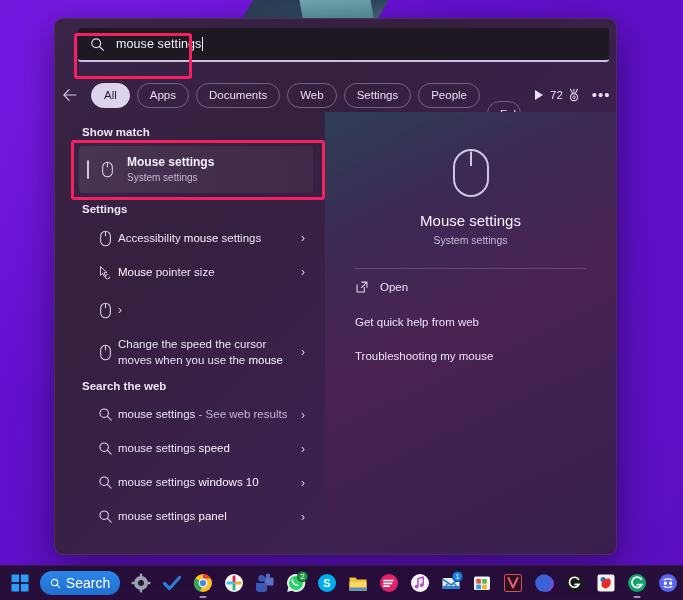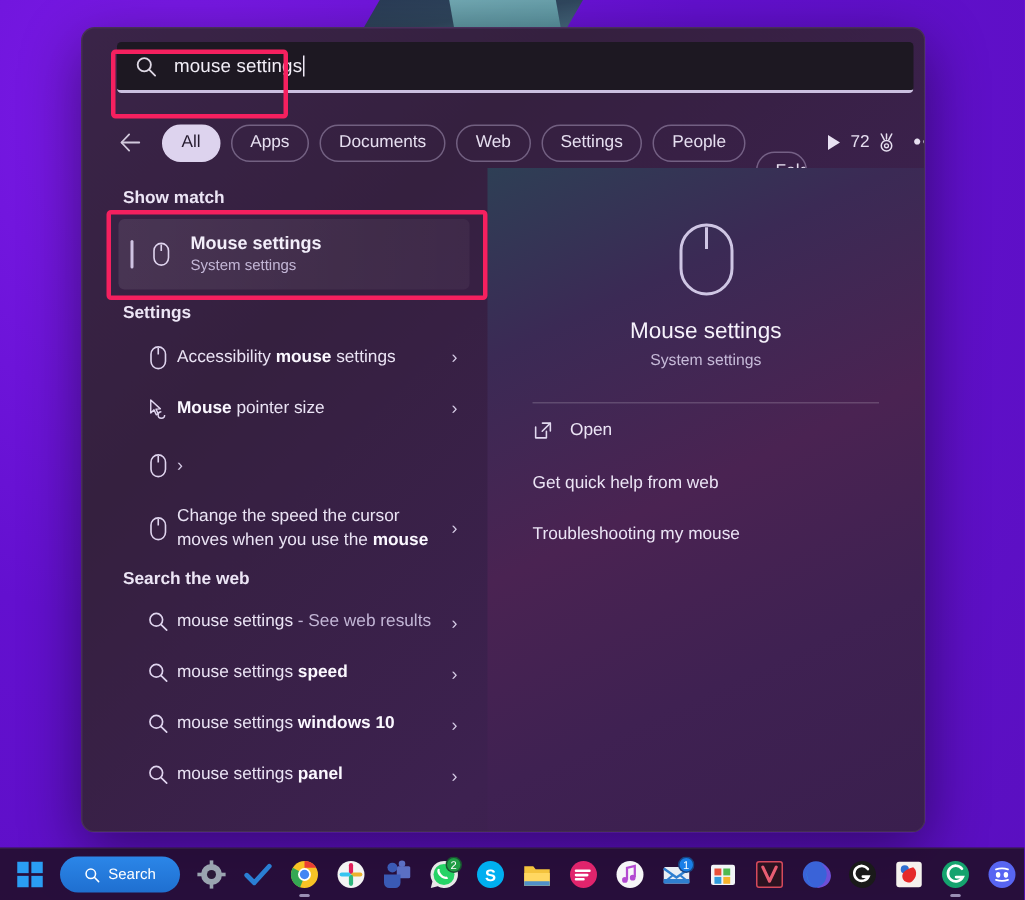--- a/index.html
+++ b/index.html
@@ -88,21 +88,21 @@
     z-index: 40;
   }
   #hl-search { left: 74px; top: 33px; width: 118px; height: 46px; }
   #hl-best   { left: 71px; top: 140px; width: 254px; height: 60px; }
 
   
   .filters {
     display: flex; align-items: center;
     height: 34px;
     margin: 12px 0 0 0;
-    padding: 0 22px 0 23px;
+    padding: 0 22px 0 6px;
     gap: 7px;
     flex: none;
     position: relative;
   }
   .back-arrow {
     width: 18px; height: 18px; flex: none;
     opacity: .88; margin-right: 5px;
   }
   .pill {
     height: 25px;
@@ -191,21 +191,21 @@
     padding: 5px 4px 5px 8px;
     border-radius: 4px;
   }
   .res-label {
     flex: 1;
     font-size: 11.5px;
     color: #eae3f4;
     line-height: 1.42;
     padding-right: 6px;
   }
-  .res-label b { font-weight: bold; color: #fbf8ff; }
+  .res-label b { font-weight: normal; color: #fbf8ff; }
   .chev {
     flex: none;
     font-size: 12px;
     color: #d6cbe6;
     padding-right: 4px;
   }
   .res-row.tall { min-height: 42px; }
 
   
   .prev-inner { padding: 36px 26px 0 26px; text-align: center; }
@@ -246,21 +246,21 @@
   }
   .tb-ico { width: 20px; height: 20px; display: block; }
   .tb-search {
     width: 80px; height: 24px;
     border-radius: 12px;
     background: linear-gradient(180deg, #2b86e8, #1f6fd0);
     display: flex; align-items: center; justify-content: center;
     gap: 5px; margin: 0 5px;
     flex: none;
   }
-  .tb-search span { font-size: 10px; color: #fff; }
+  .tb-search span { font-size: 14px; color: #fff; }
   .tb-search svg { width: 11px; height: 11px; }
   .badge {
     position: absolute;
     top: 3px; right: 3px;
     min-width: 11px; height: 11px;
     border-radius: 6px;
     background: #1a7fe8;
     color: #fff;
     font-size: 7.5px;
     display: flex; align-items: center; justify-content: center;

